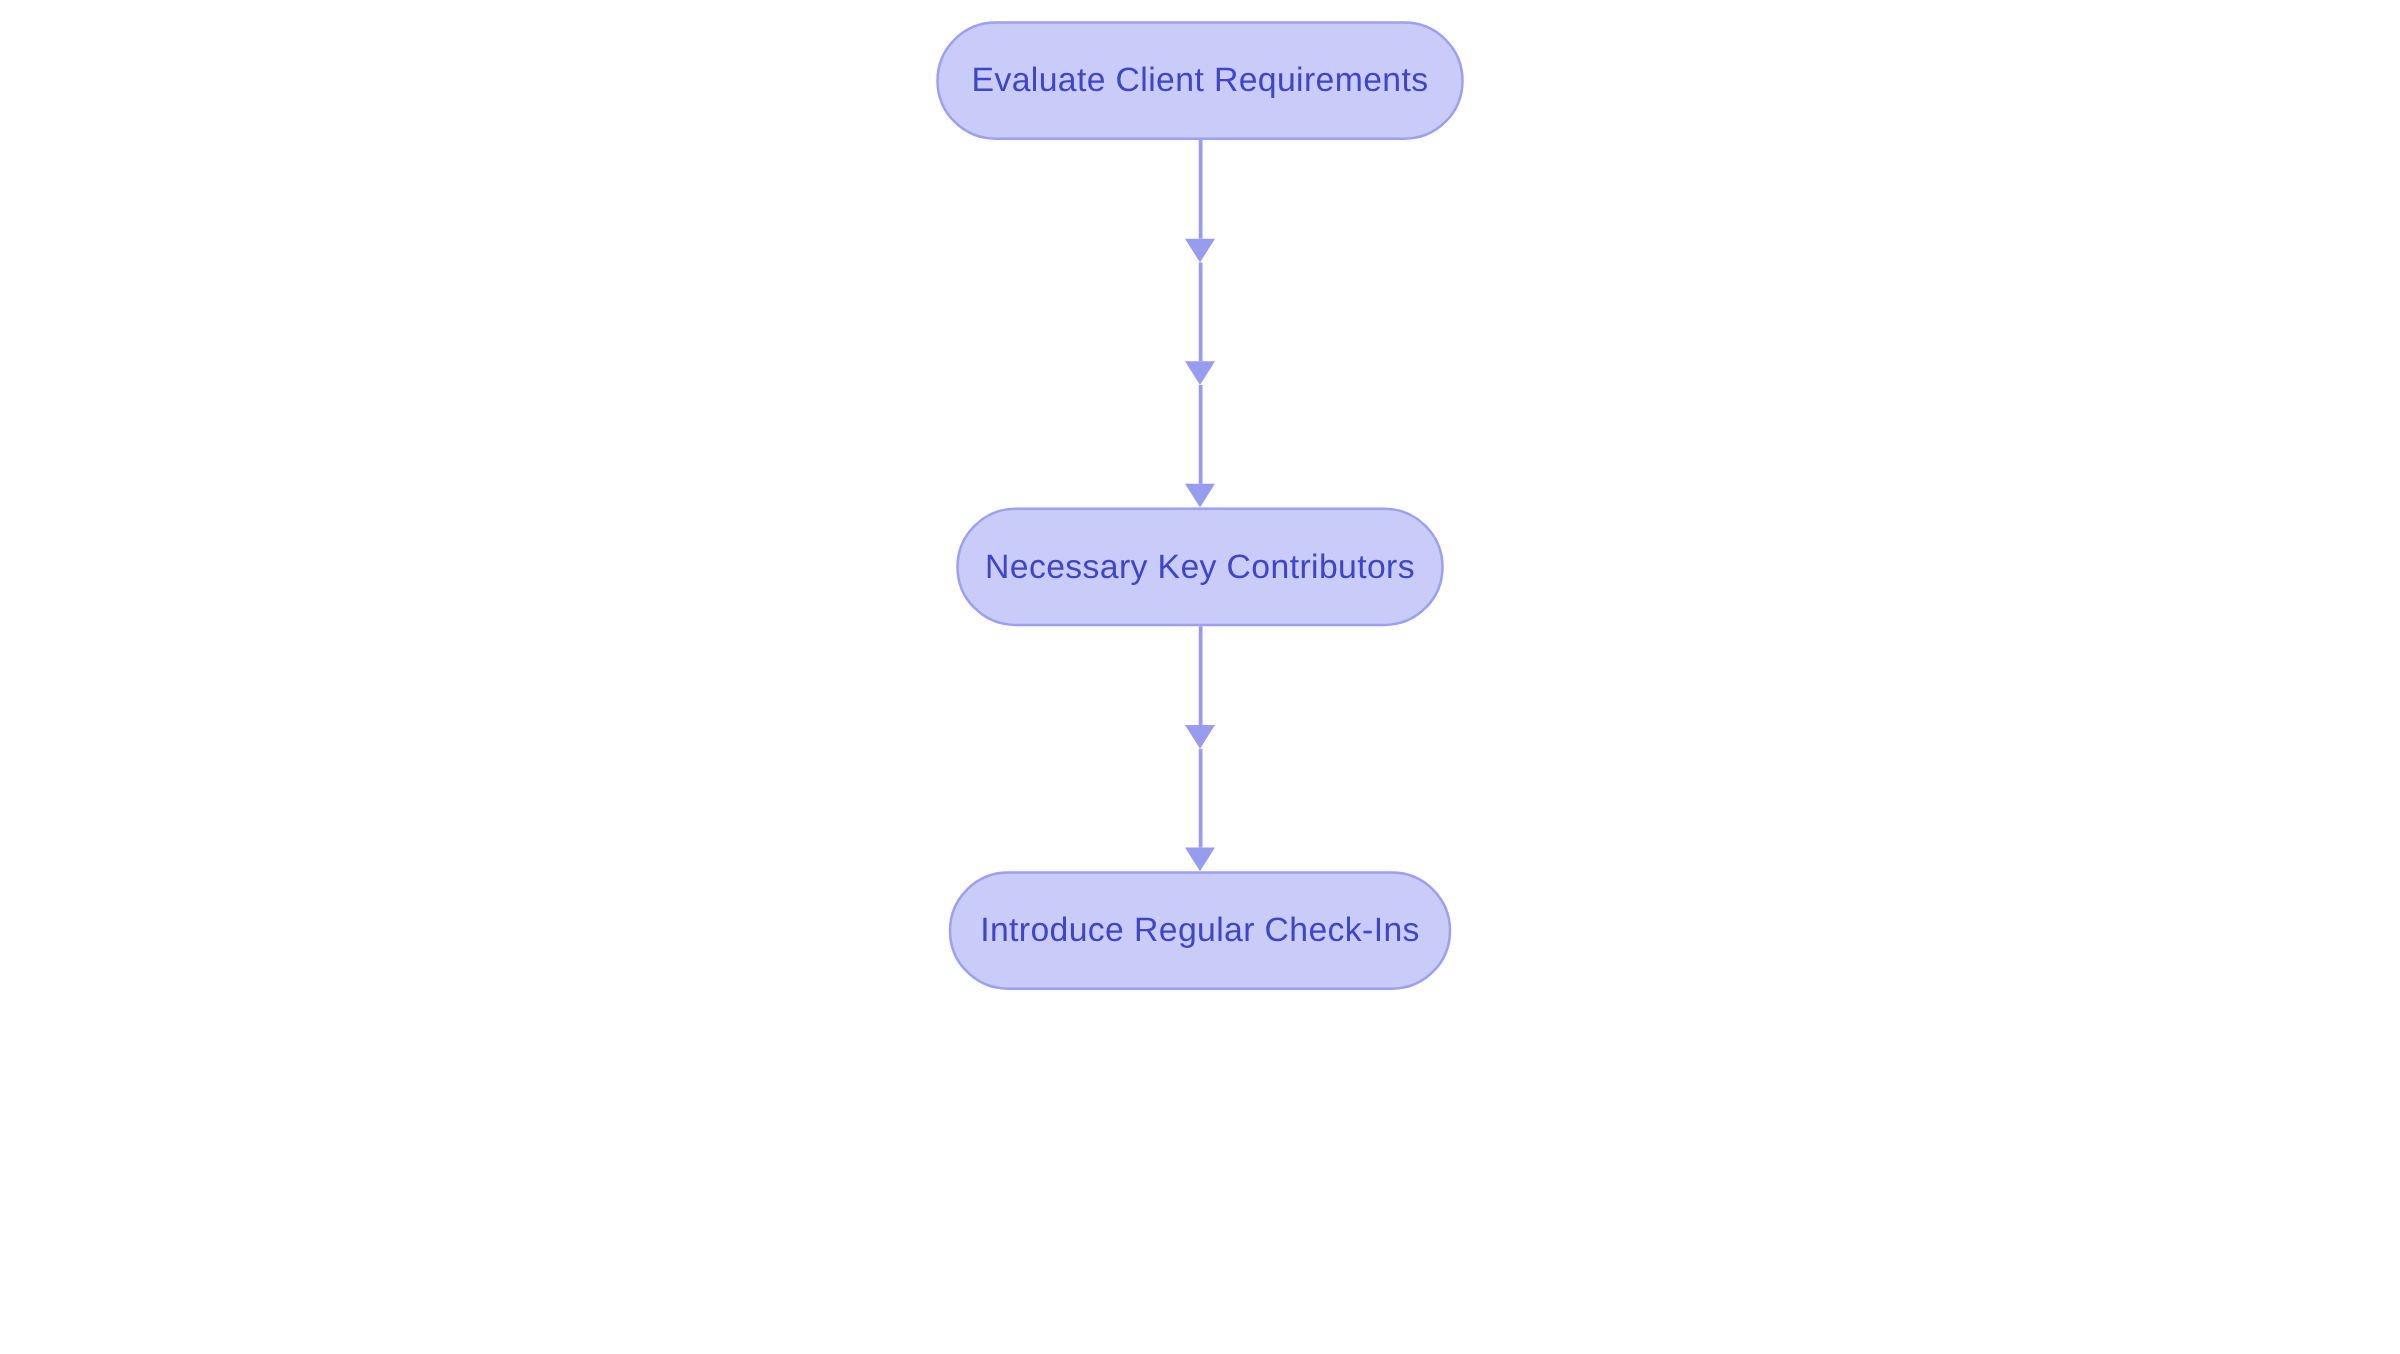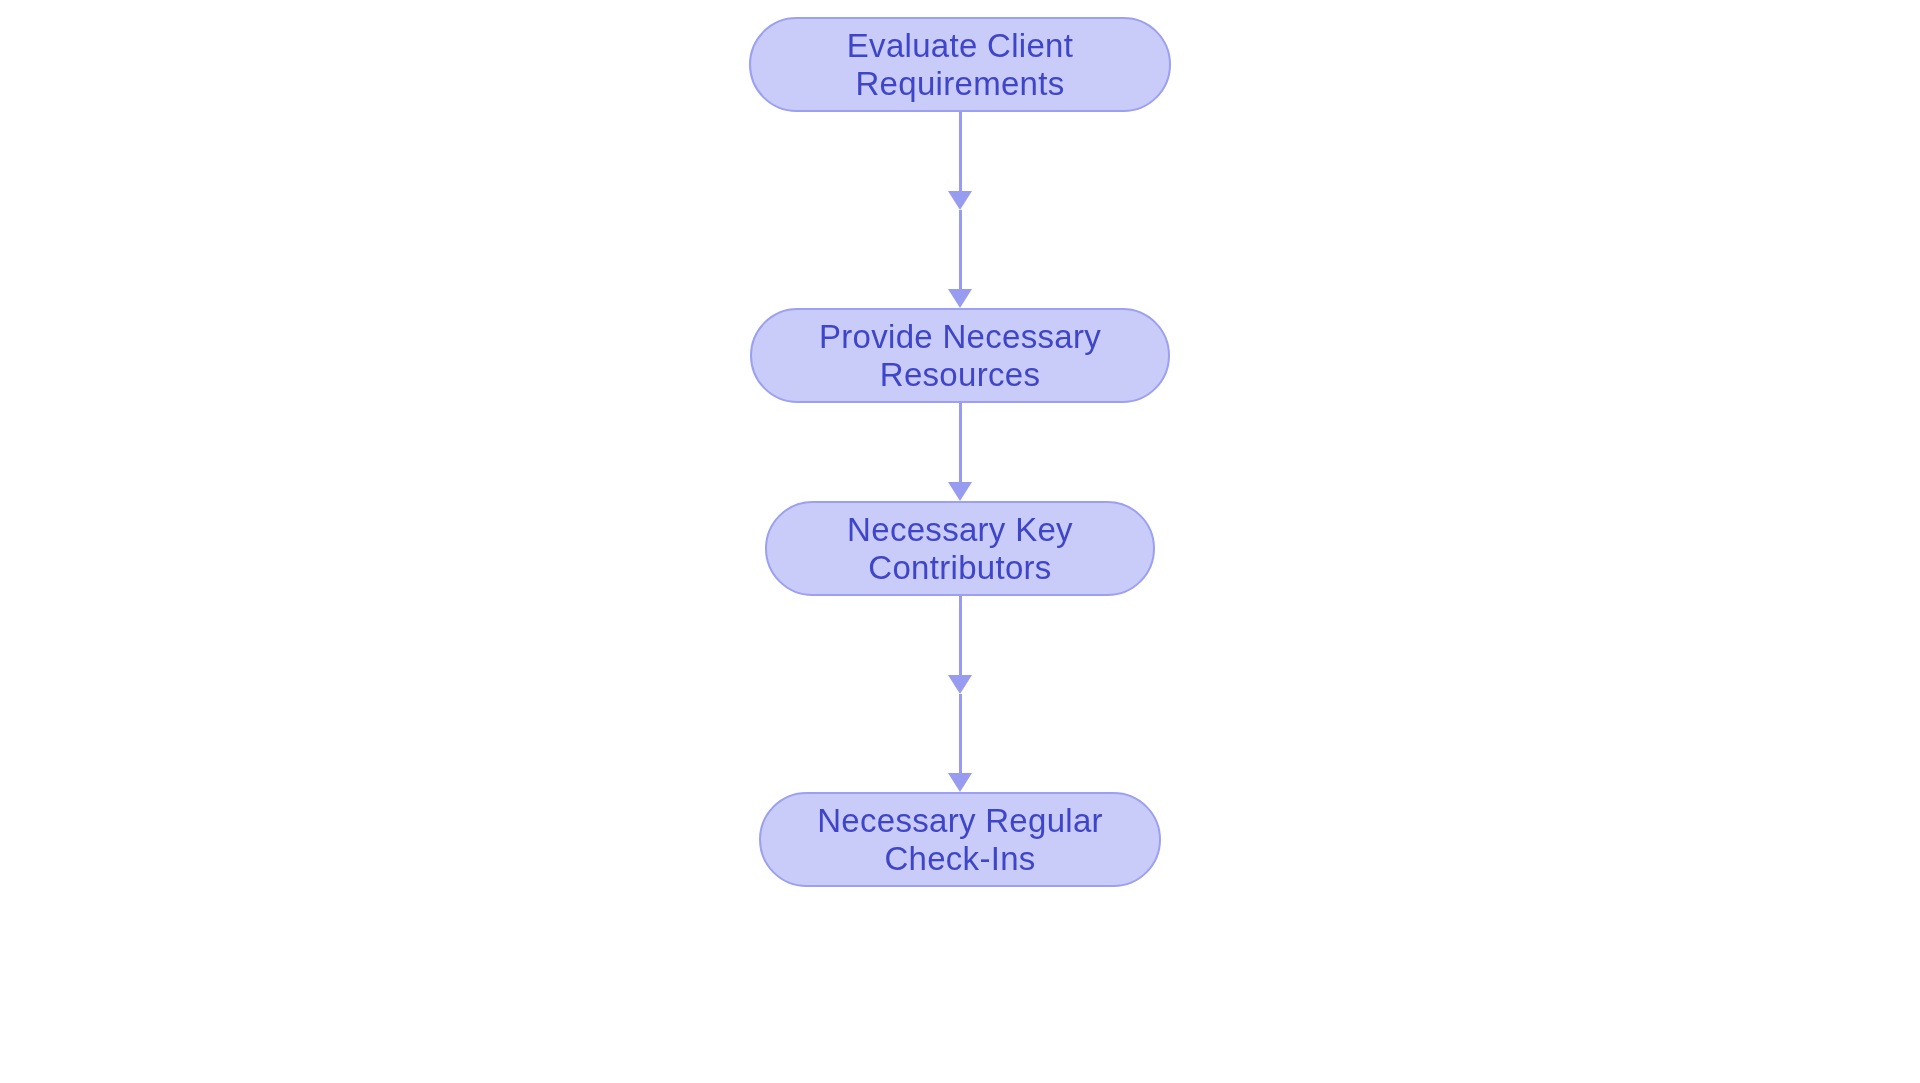--- a/index.html
+++ b/index.html
@@ -25,21 +25,21 @@
     flex-direction: column;
     align-items: center;
   }
   .flow-node {
     box-sizing: border-box;
     height: 95px;
     border-radius: 48px;
     background: var(--node-fill);
     border: 2px solid var(--node-border);
     color: var(--node-text);
-    font-size: 33px;
+    font-size: 27px;
     letter-spacing: 0.3px;
     display: flex;
     align-items: center;
     justify-content: center;
     text-align: center;
     flex: 0 0 auto;
   }
   .flow-node:first-child {
     margin-top: 17px;
   }
@@ -76,23 +76,20 @@
     <div class="stem"></div>
     <div class="head"></div>
   </div>
 
 
   <div class="connector">
     <div class="stem"></div>
     <div class="head"></div>
   </div>
 
-  <div class="flow-node" style="width:420px">
-    <span>Provide Necessary Resources</span>
-  </div>
 
   <div class="connector">
     <div class="stem"></div>
     <div class="head"></div>
   </div>
 
   <div class="flow-node" style="width:390px">
     <span>Necessary Key Contributors</span>
   </div>
 
@@ -101,16 +98,16 @@
     <div class="head"></div>
   </div>
 
 
   <div class="connector">
     <div class="stem"></div>
     <div class="head"></div>
   </div>
 
   <div class="flow-node" style="width:402px">
-    <span>Necessary Regular Check-Ins</span>
+    <span>Introduce Regular Check-Ins</span>
   </div>
 
 </div>
 
 </body></html>

